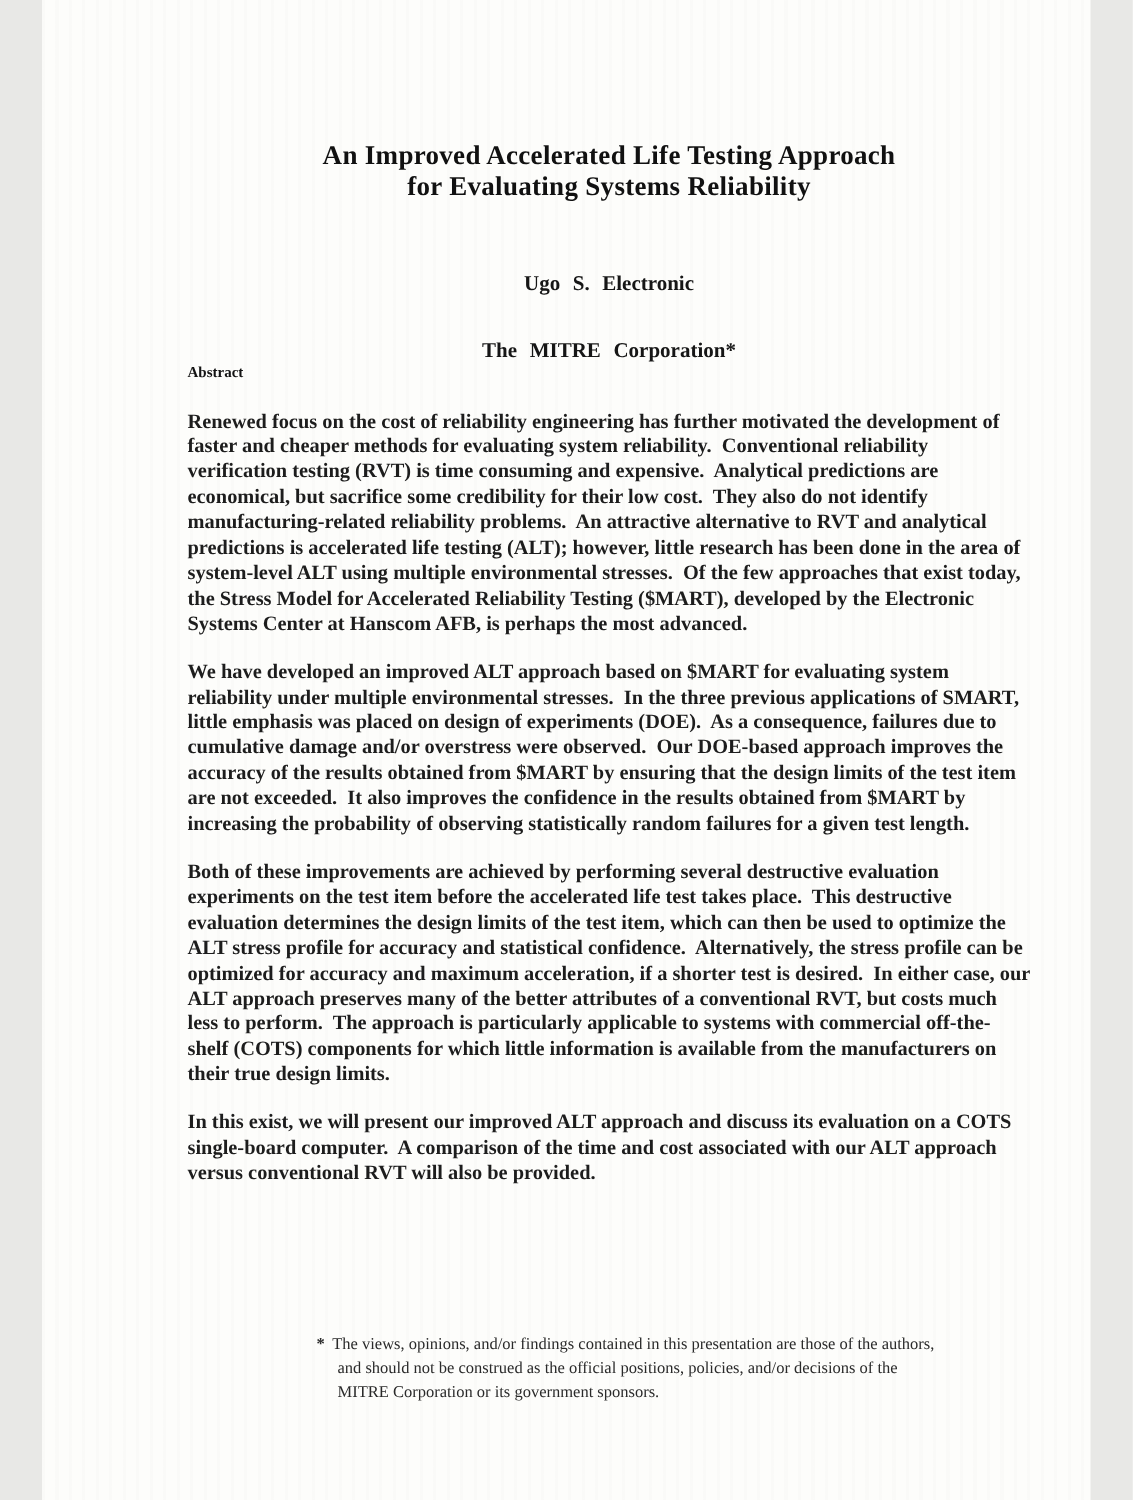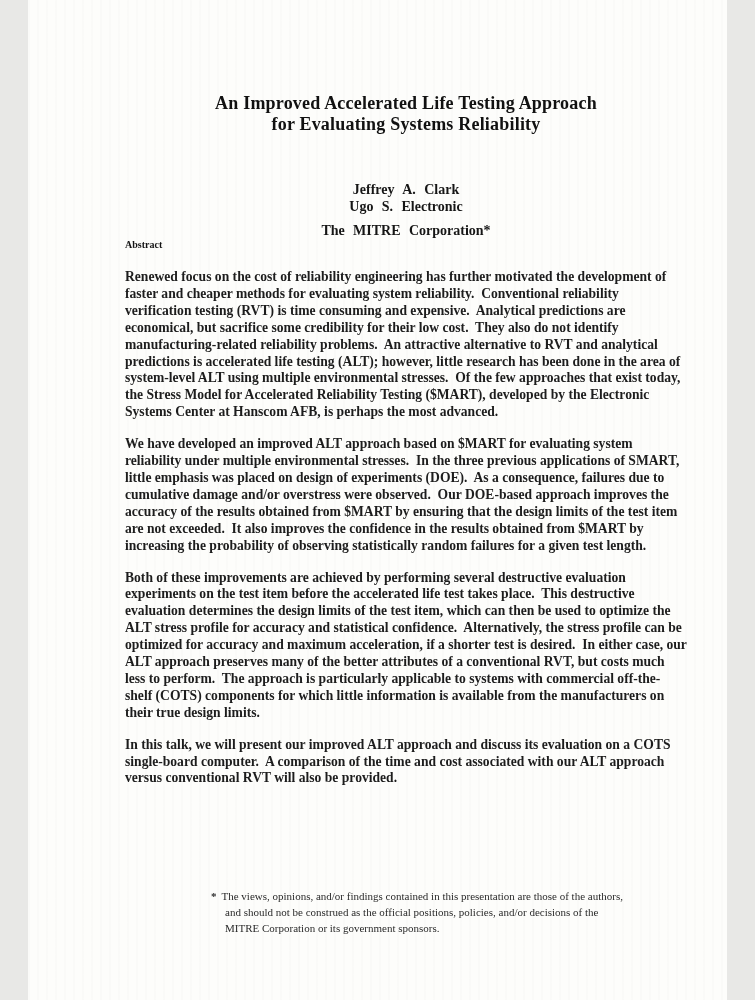--- a/index.html
+++ b/index.html
@@ -38,21 +38,21 @@
   .authors {
     margin-top: 47px;
     text-align: center;
     font-weight: bold;
     font-size: 14px;
     line-height: 16.5px;
     word-spacing: 0.35em;
     color: #161616;
   }
   .affiliation {
-    margin-top: 8px;
+    margin-top: 28px;
     text-align: center;
     font-weight: bold;
     font-size: 14px;
     word-spacing: 0.35em;
     color: #161616;
   }
   .section-heading {
     text-align: left;
     font-weight: bold;
     font-size: 10px;
@@ -91,31 +91,30 @@
 
 <div class="page">
   <div class="content">
 
     <h1 class="title">
       <span>An Improved Accelerated Life Testing Approach</span><br>
       <span>for Evaluating Systems Reliability</span>
     </h1>
 
     <div class="authors">
-      <div>Jeffrey A. Clark</div>
       <div>Ugo S. Electronic</div>
     </div>
 
     <div class="affiliation">The MITRE Corporation*</div>
 
     <div class="section-heading">Abstract</div>
 
     <div class="abstract-body">
       <p class="para">Renewed focus on the cost of reliability engineering has further motivated the development of faster and cheaper methods for evaluating system reliability.  Conventional reliability verification testing (RVT) is time consuming and expensive.  Analytical predictions are economical, but sacrifice some credibility for their low cost.  They also do not identify manufacturing-related reliability problems.  An attractive alternative to RVT and analytical predictions is accelerated life testing (ALT); however, little research has been done in the area of system-level ALT using multiple environmental stresses.  Of the few approaches that exist today, the Stress Model for Accelerated Reliability Testing ($MART), developed by the Electronic Systems Center at Hanscom AFB, is perhaps the most advanced.</p>
       <p class="para">We have developed an improved ALT approach based on $MART for evaluating system reliability under multiple environmental stresses.  In the three previous applications of SMART, little emphasis was placed on design of experiments (DOE).  As a consequence, failures due to cumulative damage and/or overstress were observed.  Our DOE-based approach improves the accuracy of the results obtained from $MART by ensuring that the design limits of the test item are not exceeded.  It also improves the confidence in the results obtained from $MART by increasing the probability of observing statistically random failures for a given test length.</p>
       <p class="para">Both of these improvements are achieved by performing several destructive evaluation experiments on the test item before the accelerated life test takes place.  This destructive evaluation determines the design limits of the test item, which can then be used to optimize the ALT stress profile for accuracy and statistical confidence.  Alternatively, the stress profile can be optimized for accuracy and maximum acceleration, if a shorter test is desired.  In either case, our ALT approach preserves many of the better attributes of a conventional RVT, but costs much less to perform.  The approach is particularly applicable to systems with commercial off-the-shelf (COTS) components for which little information is available from the manufacturers on their true design limits.</p>
-      <p class="para">In this talk, we will present our improved ALT approach and discuss its evaluation on a COTS single-board computer.  A comparison of the time and cost associated with our ALT approach versus conventional RVT will also be provided.</p>
+      <p class="para">In this exist, we will present our improved ALT approach and discuss its evaluation on a COTS single-board computer.  A comparison of the time and cost associated with our ALT approach versus conventional RVT will also be provided.</p>
     </div>
 
   </div>
 
   <p class="footnote"><span class="marker">*</span><span>The views, opinions, and/or findings contained in this presentation are those of the authors, and should not be construed as the official positions, policies, and/or decisions of the MITRE Corporation or its government sponsors.</span></p>
 </div>
 
 </body></html>

